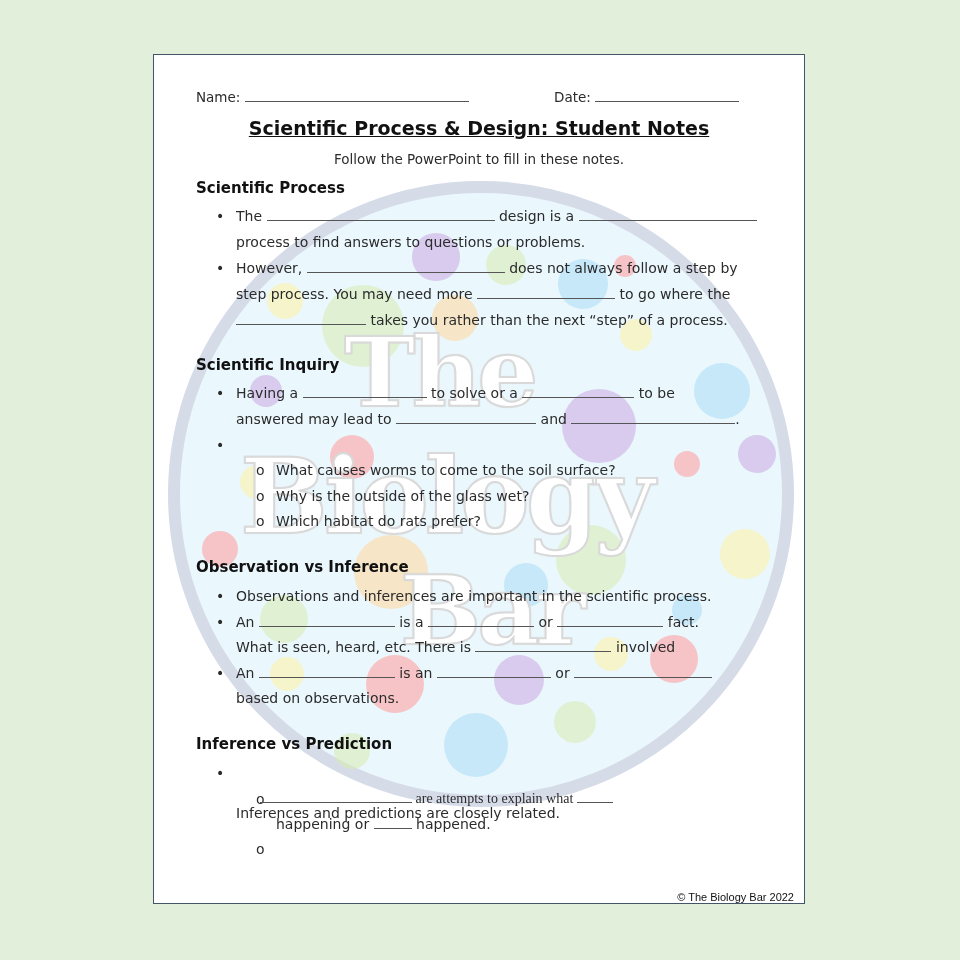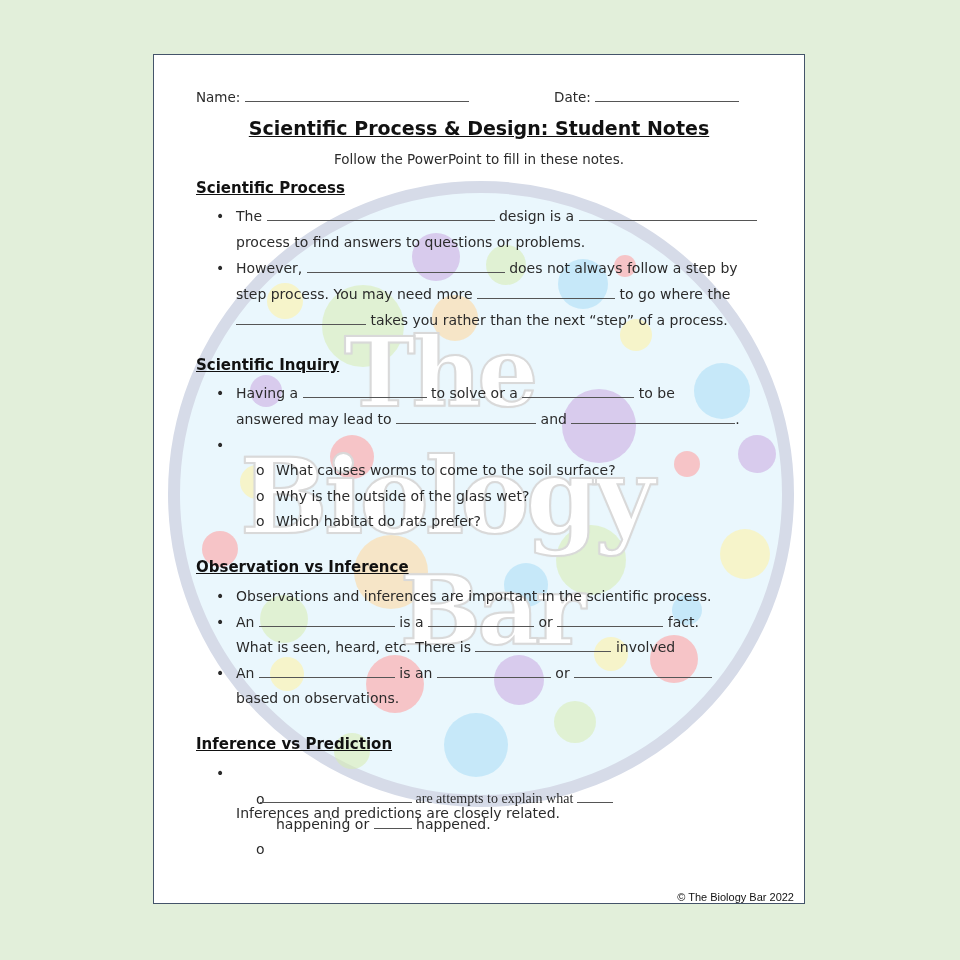--- a/index.html
+++ b/index.html
@@ -64,21 +64,20 @@
     .abs { position: absolute; white-space: nowrap; }
     .title {
       font-size: 19px;
       font-weight: bold;
       text-decoration: underline;
       color: #111;
     }
     .h2 {
       font-size: 15px;
       font-weight: bold;
-      text-decoration: underline;
       color: #111;
     }
     .bullet {
       font-size: 14px;
     }
     .blank {
       display: inline-block;
       border-bottom: 1px solid #555;
       height: 10px;
       vertical-align: baseline;

